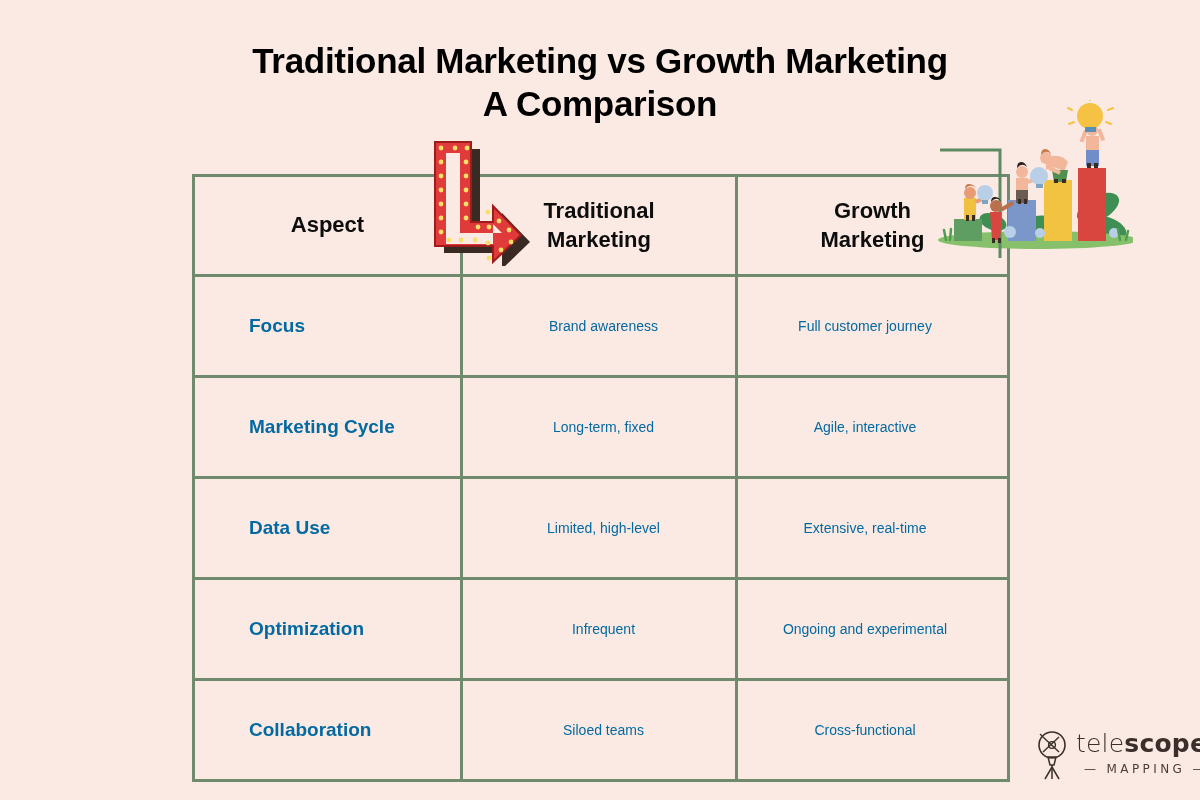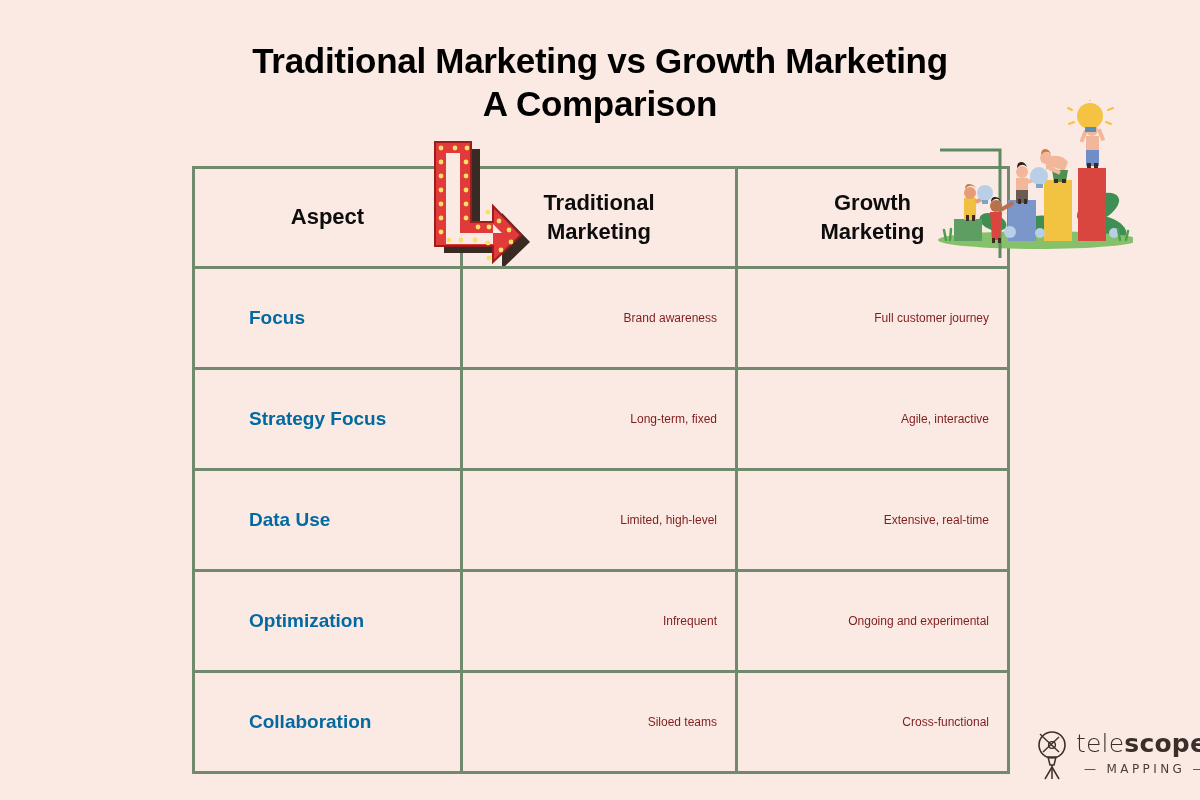--- a/index.html
+++ b/index.html
@@ -29,21 +29,21 @@
     font-weight: bold;
     color: #000000;
     letter-spacing: -0.3px;
     line-height: 1.22;
   }
 
   
   .table-wrap {
     position: absolute;
     left: 192px;
-    top: 166px;
+    top: 174px;
     width: 700px;
     height: 606px;
     z-index: 3;
   }
   .cmp-table {
     width: 100%;
     height: 100%;
     border-collapse: collapse;
     table-layout: fixed;
     background: transparent;
@@ -71,24 +71,24 @@
 
   tbody tr { height: 101px; }
   td.aspect-cell {
     font-size: 19px;
     font-weight: bold;
     color: #0369a1;
     text-align: left;
     padding-left: 54px;
   }
   td.val-cell {
-    font-size: 12px;
+    font-size: 14px;
     font-weight: normal;
-    color: #7f1d1d;
-    text-align: right;
+    color: #0369a1;
+    text-align: center;
     padding-left: 27px;
   }
   td.val-cell.growth { padding-left: 3px; }
 
   
   .arrow-deco {
     position: absolute;
     left: 425px;
     top: 136px;
     width: 120px;
@@ -174,21 +174,21 @@
         </th>
       </tr>
     </thead>
     <tbody>
       <tr>
         <td class="aspect-cell">Focus</td>
         <td class="val-cell">Brand awareness</td>
         <td class="val-cell growth">Full customer journey</td>
       </tr>
       <tr>
-        <td class="aspect-cell">Strategy Focus</td>
+        <td class="aspect-cell">Marketing Cycle</td>
         <td class="val-cell">Long-term, fixed</td>
         <td class="val-cell growth">Agile, interactive</td>
       </tr>
       <tr>
         <td class="aspect-cell">Data Use</td>
         <td class="val-cell">Limited, high-level</td>
         <td class="val-cell growth">Extensive, real-time</td>
       </tr>
       <tr>
         <td class="aspect-cell">Optimization</td>

